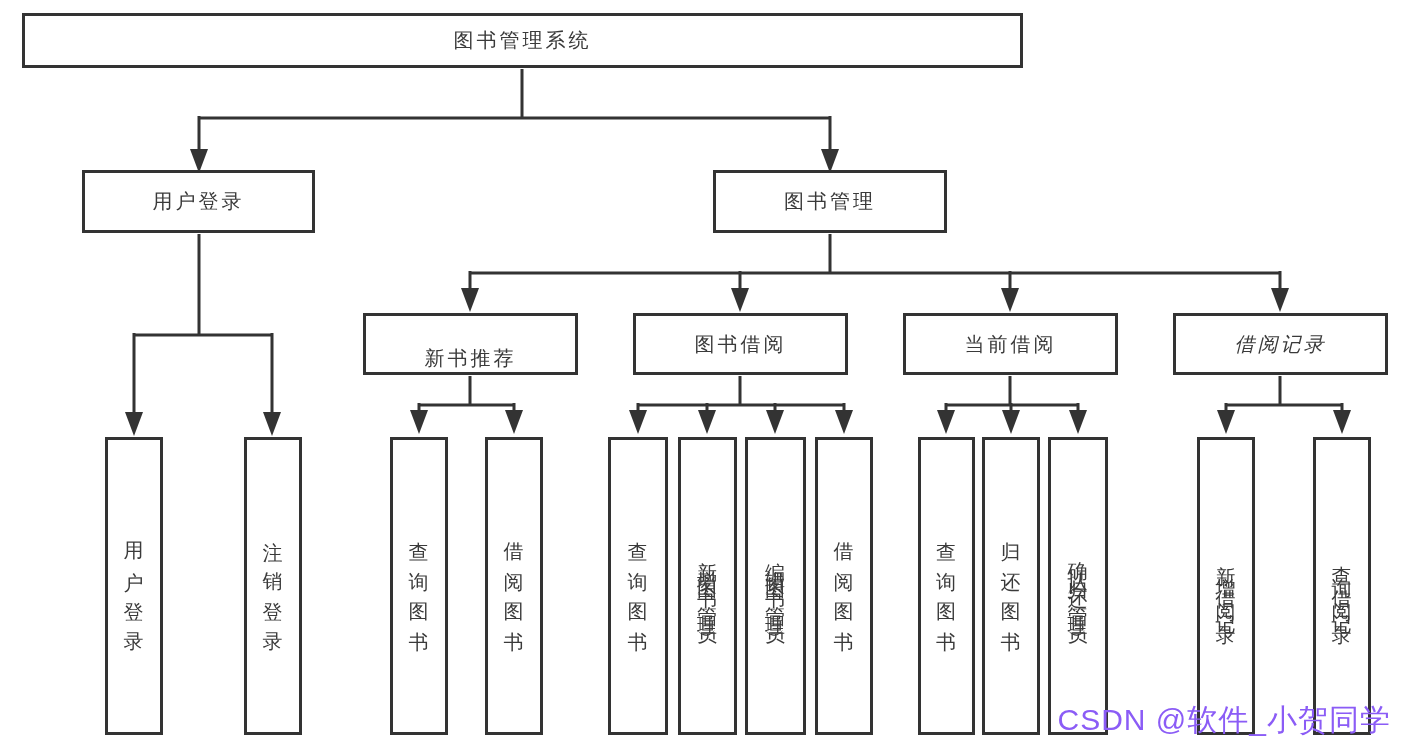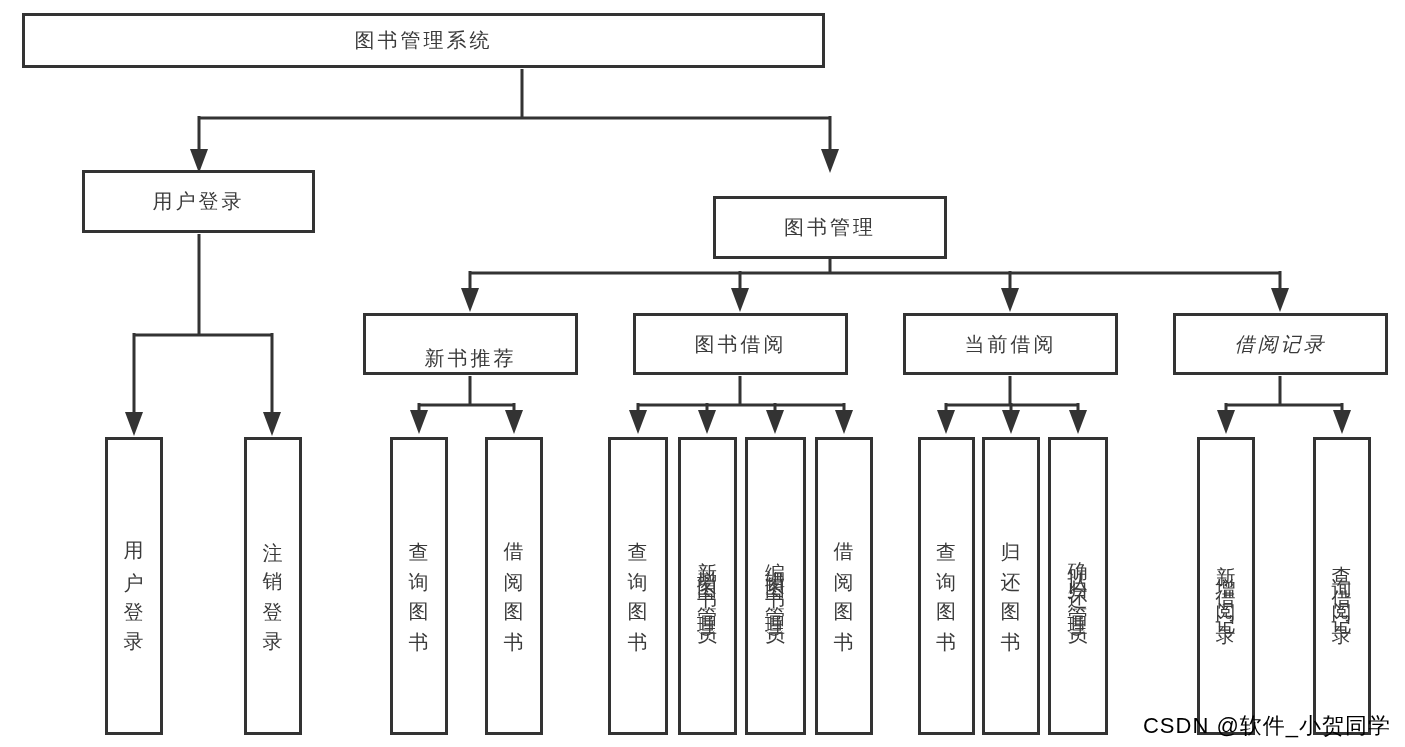--- a/index.html
+++ b/index.html
@@ -19,22 +19,22 @@
     display:flex; align-items:center; justify-content:center; color:#3a3a3a;
   }
   .v-text {
     writing-mode:vertical-rl; text-orientation:mixed;
     font-size:20px; line-height:1; white-space:nowrap;
   }
   .ls-wide  { letter-spacing:30px; }
   .ls-mid   { letter-spacing:12px; }
   .ls-tight { letter-spacing:9px; }
   .watermark {
-    position:absolute; right:14px; bottom:6px; font-size:22px;
-    color:#000000; letter-spacing:1px; white-space:nowrap;
+    position:absolute; right:14px; bottom:6px; font-size:30px;
+    color:#8b5cf6; letter-spacing:1px; white-space:nowrap;
   }
 </style>
 </head>
 <body>
 
 <div class="stage">
 
   <svg class="connectors" viewBox="0 0 1405 747" xmlns="http://www.w3.org/2000/svg">
     <g stroke="#333333" stroke-width="3" fill="none">
 
@@ -68,28 +68,28 @@
       <polygon points="775,434 766,410 784,410"></polygon>
       <polygon points="844,434 835,410 853,410"></polygon>
       <polygon points="946,434 937,410 955,410"></polygon>
       <polygon points="1011,434 1002,410 1020,410"></polygon>
       <polygon points="1078,434 1069,410 1087,410"></polygon>
       <polygon points="1226,434 1217,410 1235,410"></polygon>
       <polygon points="1342,434 1333,410 1351,410"></polygon>
     </g>
   </svg>
 
-  <div class="box" style="left:22px; top:13px; width:803px; height:55px;">
+  <div class="box" style="left:22px; top:13px; width:1001px; height:55px;">
     <span>图书管理系统</span>
   </div>
 
   <div class="box" style="left:82px; top:170px; width:233px; height:63px;">
     <span>用户登录</span>
   </div>
-  <div class="box" style="left:713px; top:170px; width:234px; height:63px;margin-top:26px;">
+  <div class="box" style="left:713px; top:170px; width:234px; height:63px;">
     <span>图书管理</span>
   </div>
 
   <div class="box" style="left:363px; top:313px; width:215px; height:62px;align-items:flex-end;">
     <span>新书推荐</span>
   </div>
   <div class="box" style="left:633px; top:313px; width:215px; height:62px;text-align:right;">
     <span>图书借阅</span>
   </div>
   <div class="box" style="left:903px; top:313px; width:215px; height:62px;">

